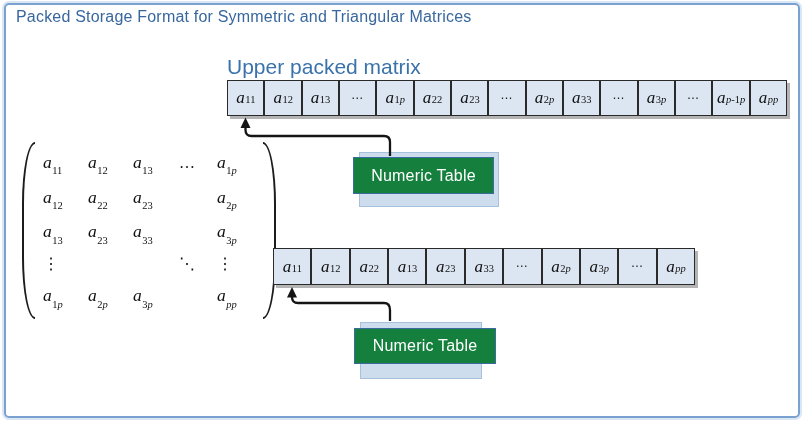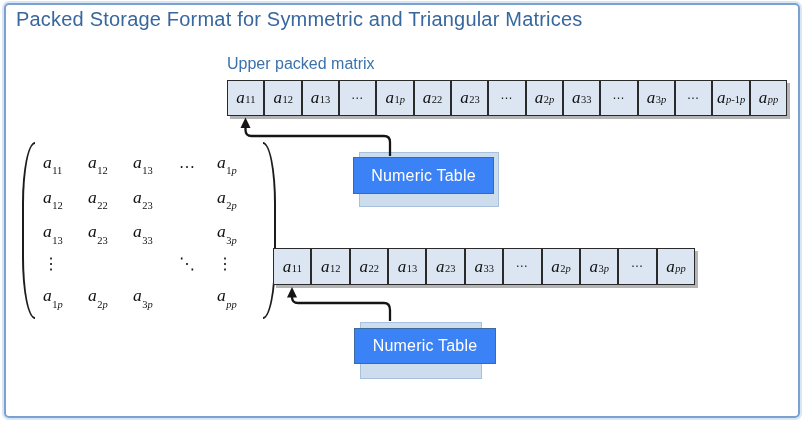--- a/index.html
+++ b/index.html
@@ -8,24 +8,24 @@
     font-family:"Liberation Sans",sans-serif;
   }
   .frame{
     position:absolute;left:4px;top:3px;width:792px;height:411px;
     border:2px solid #7aa1cf;border-radius:5px;
     box-shadow:0 0 0 2px #d9e6f4;
     background:transparent;
   }
   .title{
     position:absolute;left:16px;top:8px;
-    font-size:20px;color:#38679e;letter-spacing:.2px;white-space:nowrap;
+    font-size:16px;color:#38679e;letter-spacing:.2px;white-space:nowrap;
   }
   .seclabel{
-    position:absolute;font-size:16px;color:#3a72ab;white-space:nowrap;
+    position:absolute;font-size:21px;color:#3a72ab;white-space:nowrap;
   }
   .upper-label{left:227px;top:55px;}
   .lower-label{left:273px;top:222px;}
 
   
   .parray{
     position:absolute;display:flex;
     box-shadow:3px 3px 0 rgba(140,140,140,.65);
     background:#2a2a2a;
   }
@@ -58,21 +58,21 @@
     padding:3px 2px 0 8px;font-size:17.5px;
   }
   .mcell{line-height:1;}
   .msym{font-size:16px;font-style:normal;}
 
   
   .nt-back{
     position:absolute;background:#ccdcee;border:1.5px solid #a3bedc;opacity:.95;
   }
   .nt-front{
-    position:absolute;background:#3b82f6;border:1px solid #3c6c9f;
+    position:absolute;background:#15803d;border:1px solid #3c6c9f;
     display:flex;align-items:center;justify-content:center;
     color:#ffffff;font-size:16px;letter-spacing:.2px;
   }
   .u-back{left:359px;top:152px;width:138px;height:53px;}
   .u-front{left:353px;top:157px;width:139px;height:35px;}
   .l-back{left:360px;top:322px;width:120px;height:55px;}
   .l-front{left:354px;top:328px;width:140px;height:34px;}
 
   .arrows{position:absolute;left:0;top:0;pointer-events:none;}
 </style>

